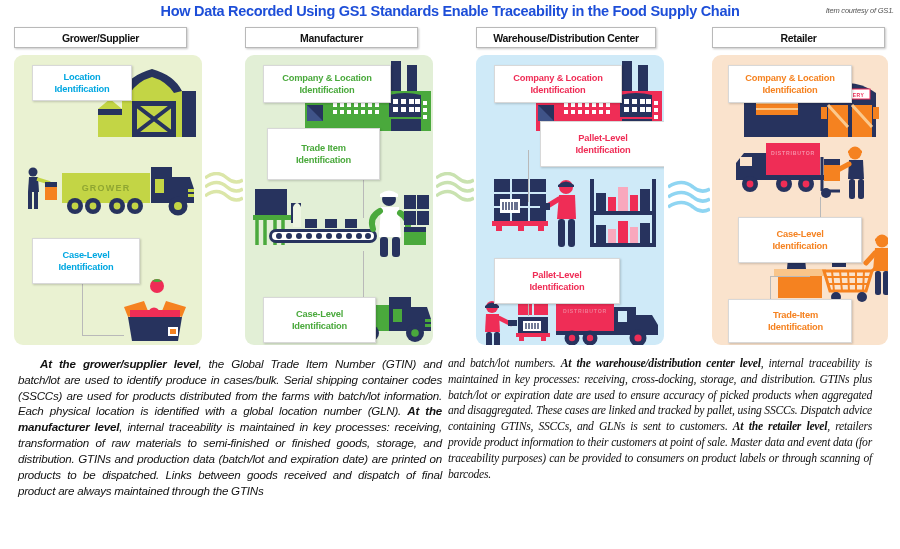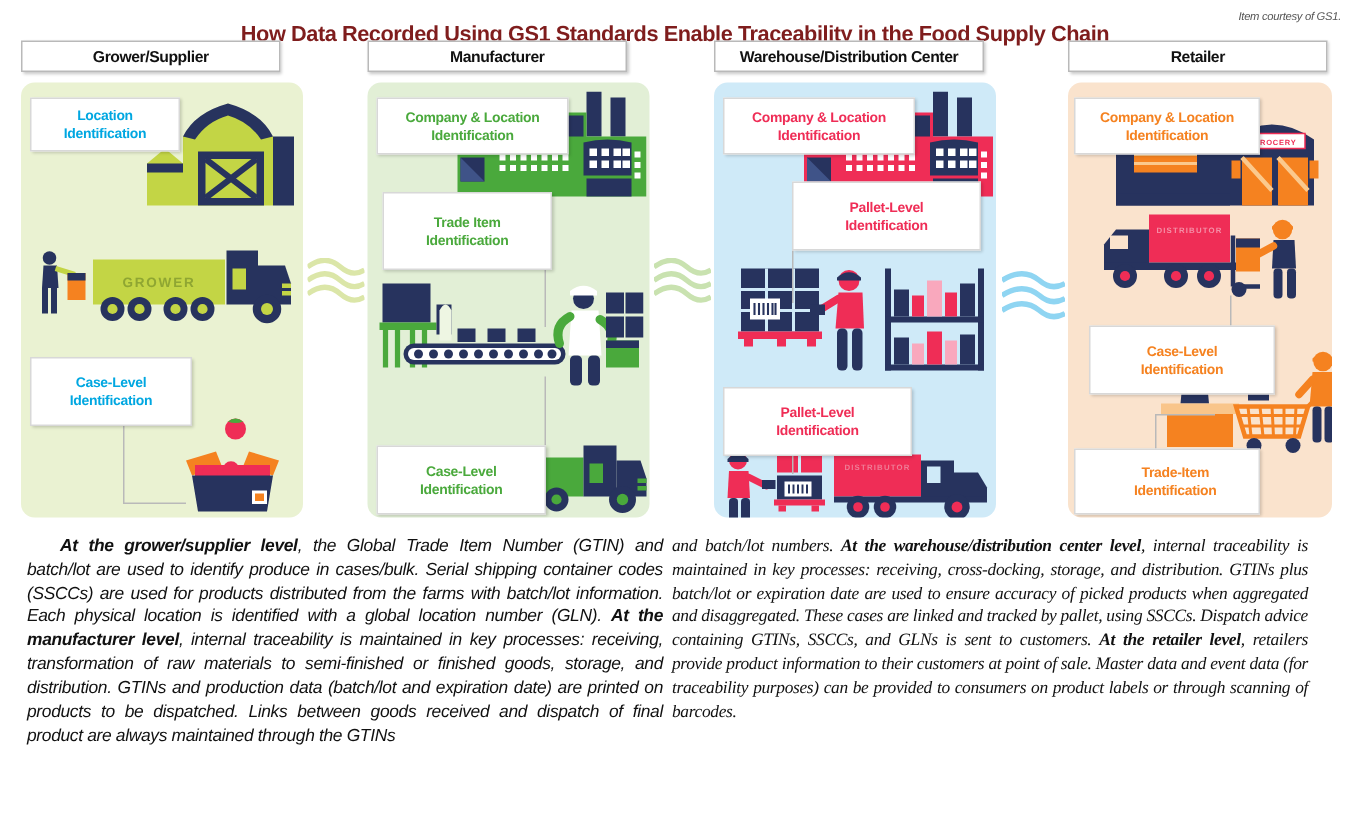--- a/index.html
+++ b/index.html
@@ -8,23 +8,22 @@
     background: #ffffff;
     font-family: "Liberation Sans", sans-serif;
     overflow: hidden;
   }
   .page { position: relative; width: 900px; height: 549px; background: #fff; }
 
   
   .title {
     position: absolute; left: 0; top: 3px; width: 900px;
     text-align: center;
-    font-size: 14.5px; font-weight: bold; color: #7f1d1d;
+    font-size: 14.5px; font-weight: bold; color: #1d4ed8;
     letter-spacing: -0.3px;
-    margin-top: 12px;
   }
   .credit {
     position: absolute; right: 6px; top: 6px;
     font-size: 7.5px; font-style: italic; color: #555;
     letter-spacing: -0.2px;
   }
 
   
   .colhead {
     position: absolute; top: 27px; height: 21px;
@@ -49,20 +48,21 @@
   .chip {
     position: absolute;
     background: #fff;
     border: 1px solid #d8d8d8;
     box-shadow: 1px 1px 2px rgba(0,0,0,.18);
     display: flex; flex-direction: column;
     align-items: center; justify-content: center;
     font-size: 9.3px; font-weight: bold; line-height: 1.32;
     text-align: center; letter-spacing: -0.2px;
     z-index: 6;
+    margin-left: 12px;
   }
   .chip span { display: block; white-space: nowrap; }
   .c-cyan   { color: #00a7e1; }
   .c-green  { color: #4aa93c; }
   .c-pink   { color: #ef2d56; }
   .c-orange { color: #f58220; }
 
   
   .conn { position: absolute; border-color: #b9b9b9; z-index: 2; }
 

